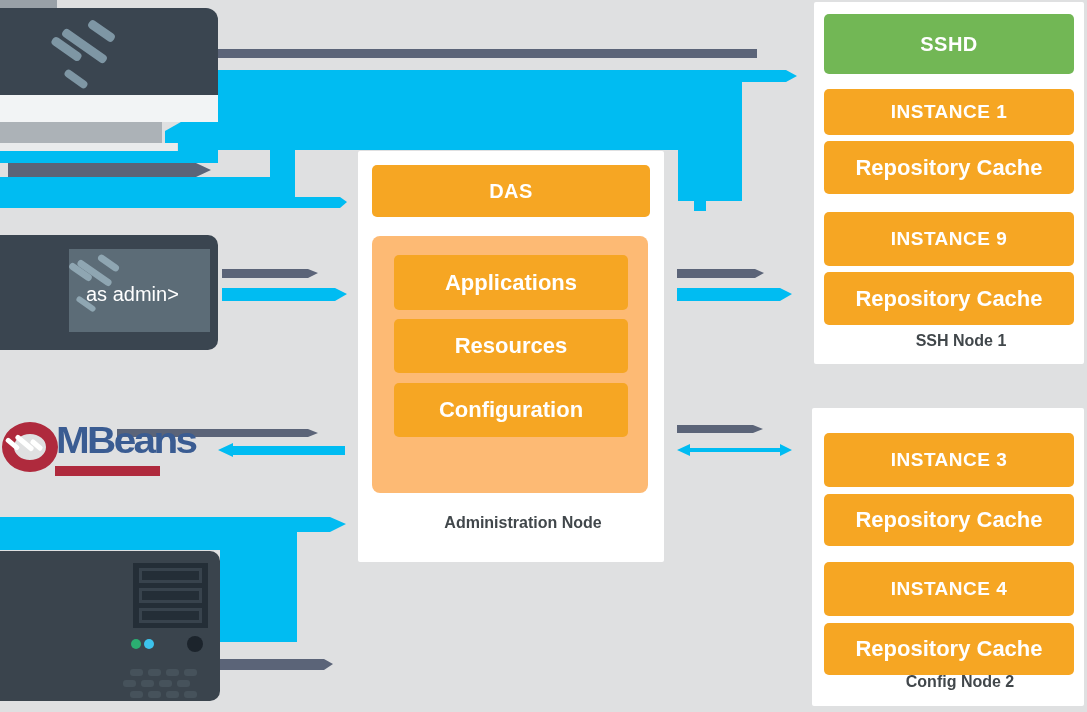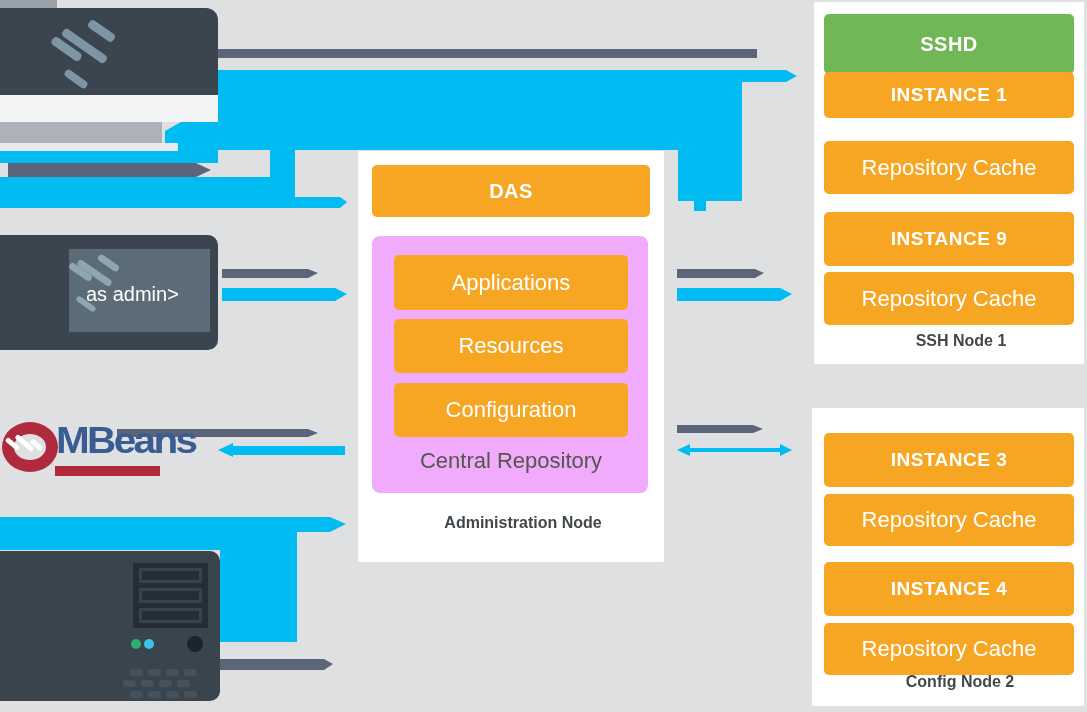--- a/index.html
+++ b/index.html
@@ -47,24 +47,24 @@
   
   .panel{background:#ffffff;border-radius:2px;}
   .admin-panel{left:358px;top:151px;width:306px;height:411px;}
   .ssh-panel{left:814px;top:2px;width:270px;height:362px;}
   .config-panel{left:812px;top:408px;width:272px;height:298px;}
 
   .box{position:absolute;display:flex;align-items:center;justify-content:center;color:#ffffff;text-align:center;}
   .orange{background:#f6a623;border-radius:5px;}
   .green{background:#72b755;border-radius:5px;}
   .bold{font-weight:700;font-size:20px;letter-spacing:.5px;}
-  .reg{font-weight:400;font-size:22px;}
+  .reg{font-weight:700;font-size:22px;}
 
   .das-box{left:14px;top:14px;width:278px;height:52px;}
-  .repo-box{left:14px;top:85px;width:276px;height:257px;background:#f0abfc;border-radius:8px;position:absolute;}
+  .repo-box{left:14px;top:85px;width:276px;height:257px;background:#fdba74;border-radius:8px;position:absolute;}
   .repo-item{left:22px;width:234px;height:55px;}
   .repo-item.i0{top:19px;}
   .repo-item.i1{top:83px;height:54px;}
   .repo-item.i2{top:147px;height:54px;}
   .repo-label{position:absolute;left:0;top:212px;width:278px;text-align:center;color:#56564e;font-size:22px;}
   .node-label{position:absolute;left:12px;width:100%;text-align:center;color:#41474b;font-size:16px;font-weight:700;}
 
   .ssh-item{left:10px;width:250px;}
   .cfg-item{left:12px;width:250px;margin-top:9px;}
 </style>
@@ -154,28 +154,27 @@
         <span class="pill"></span>
     </div>
   </div>
 
   <div class="abs panel admin-panel">
     <div class="box orange bold das-box">DAS</div>
     <div class="repo-box">
       <div class="box orange reg repo-item i0">Applications</div>
       <div class="box orange reg repo-item i1">Resources</div>
       <div class="box orange reg repo-item i2">Configuration</div>
-      <div class="repo-label">Central Repository</div>
     </div>
     <div class="node-label" style="top:363px;">Administration Node</div>
   </div>
 
   <div class="abs panel ssh-panel">
     <div class="box green bold ssh-item" style="top:12px;height:60px;">SSHD</div>
-    <div class="box orange bold ssh-item" style="top:70px;height:46px;font-size:19px;">INSTANCE 1</div>
+    <div class="box orange bold ssh-item" style="top:87px;height:46px;font-size:19px;">INSTANCE 1</div>
     <div class="box orange reg ssh-item" style="top:139px;height:53px;">Repository Cache</div>
     <div class="box orange bold ssh-item" style="top:210px;height:54px;font-size:19px;">INSTANCE 9</div>
     <div class="box orange reg ssh-item" style="top:270px;height:53px;">Repository Cache</div>
     <div class="node-label" style="top:330px;">SSH Node 1</div>
   </div>
 
   <div class="abs panel config-panel">
     <div class="box orange bold cfg-item" style="top:16px;height:54px;font-size:19px;">INSTANCE 3</div>
     <div class="box orange reg cfg-item" style="top:77px;height:52px;">Repository Cache</div>
     <div class="box orange bold cfg-item" style="top:145px;height:54px;font-size:19px;">INSTANCE 4</div>

